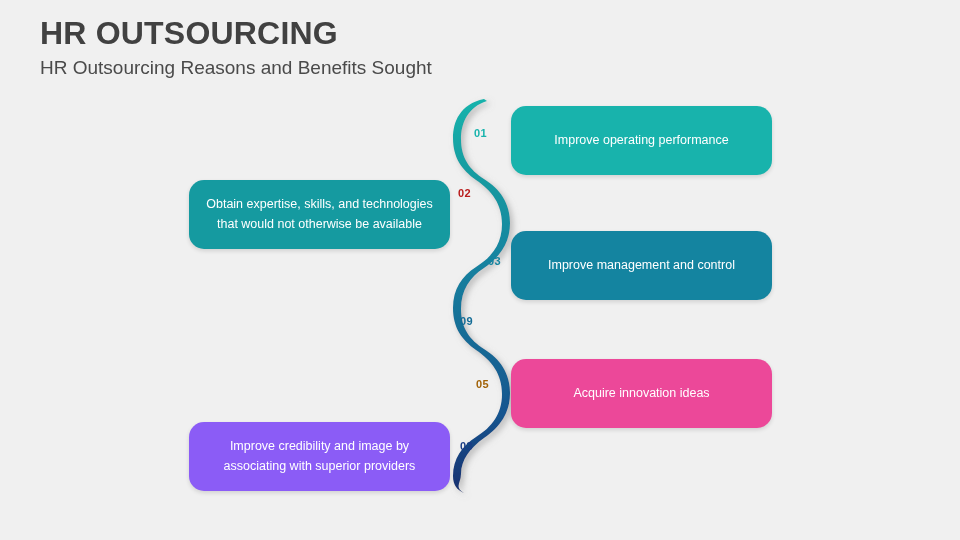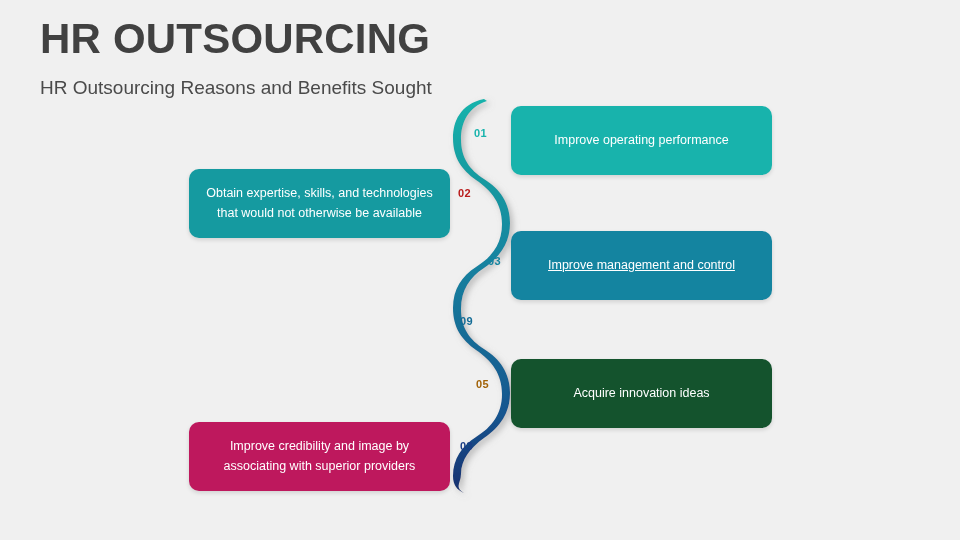--- a/index.html
+++ b/index.html
@@ -7,50 +7,50 @@
   body {
     background:#f0f0f0;
     font-family:"Liberation Sans", sans-serif;
     position:relative;
     overflow:hidden;
   }
 
   
   #header { position:absolute; left:40px; top:14px; }
   #slide-title {
-    font-size:42px;
+    font-size:32px;
     font-weight:bold;
     color:#414141;
     letter-spacing:0.2px;
     line-height:1.2;
   }
   #slide-subtitle {
     font-size:19px;
     font-weight:normal;
     color:#4a4a4a;
-    margin-top:13px;
+    margin-top:5px;
     line-height:1.2;
   }
 
   
   #diagram { position:absolute; left:0; top:0; width:960px; height:540px; }
 
   #spine-svg {
     position:absolute;
     left:440px; top:96px;
     width:90px; height:400px;
     overflow:visible;
   }
 
   
   .item-box {
     position:absolute;
     width:261px;
     height:69px;
-    border-radius:10px;
+    border-radius:15px;
     display:flex;
     align-items:center;
     justify-content:center;
     text-align:center;
     color:#ffffff;
     font-size:12.5px;
     line-height:1.55;
     padding:4px 14px;
     box-shadow:0 2px 4px rgba(0,0,0,0.13);
   }
@@ -114,35 +114,35 @@
       C 30 74, 21 62, 21 43
       C 21 27, 28 11, 47 5
       Z"></path>
   </svg>
 
   <div class="item-box right" style="top:106px; background:#18b3ac;">
     <span>Improve operating performance</span>
   </div>
   <div class="marker" style="left:474px; top:127px; color:#18b3ac;">01</div>
 
-  <div class="item-box left" style="top:169px; background:#159aa0;text-align:center;">
+  <div class="item-box left" style="top:180px; background:#159aa0;text-align:center;">
     <span>Obtain expertise, skills, and technologies that would not otherwise be available</span>
   </div>
   <div class="marker" style="left:458px; top:187px; color:#b91c1c;">02</div>
 
-  <div class="item-box right" style="top:231px; background:#1484a0;text-decoration:underline;">
+  <div class="item-box right" style="top:231px; background:#1484a0;">
     <span>Improve management and control</span>
   </div>
   <div class="marker" style="left:488px; top:255px; color:#1484a0;">03</div>
 
   <div class="marker" style="left:460px; top:315px; color:#136c96;">09</div>
 
-  <div class="item-box right" style="top:359px; background:#14532d;">
+  <div class="item-box right" style="top:359px; background:#ec4899;">
     <span>Acquire innovation ideas</span>
   </div>
   <div class="marker" style="left:476px; top:378px; color:#a16207;">05</div>
 
-  <div class="item-box left" style="top:422px; background:#be185d;">
+  <div class="item-box left" style="top:422px; background:#8b5cf6;">
     <span>Improve credibility and image by associating with superior providers</span>
   </div>
   <div class="marker" style="left:460px; top:440px; color:#1b3d85;">03</div>
 
 </div>
 
 </body></html>

